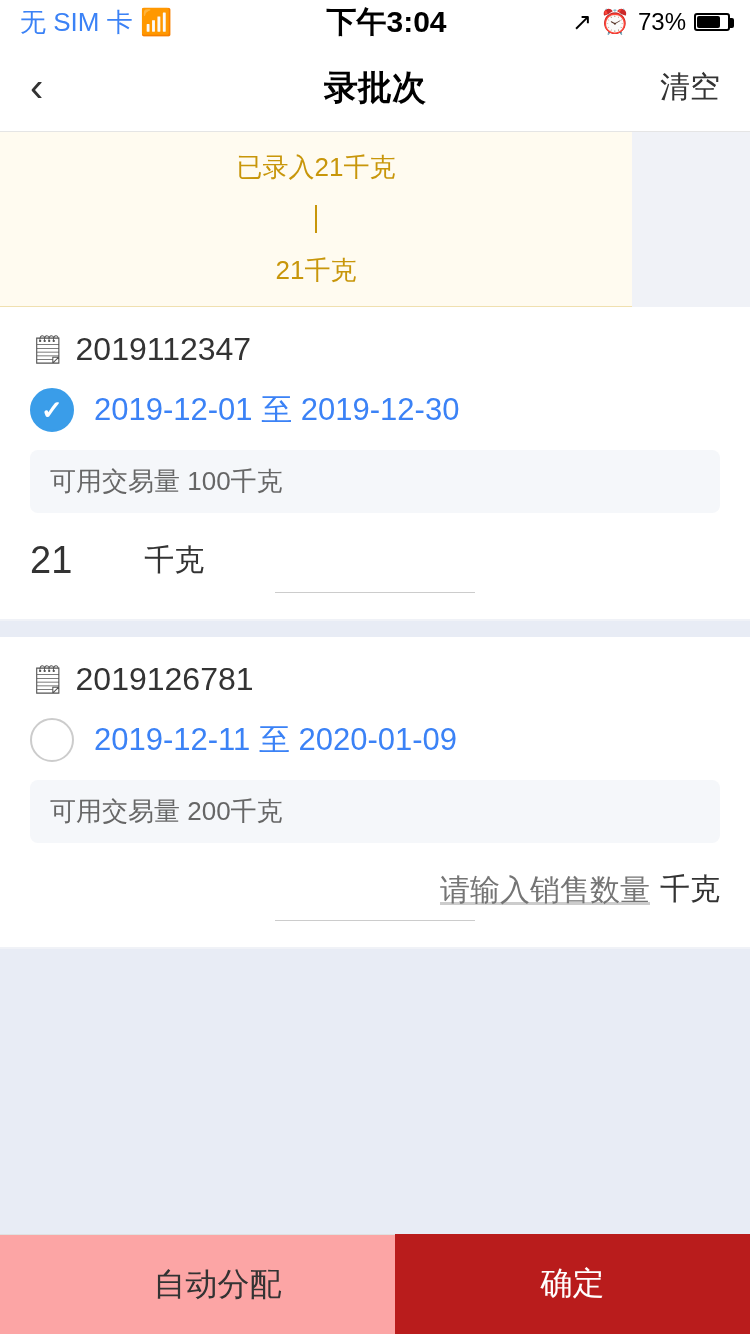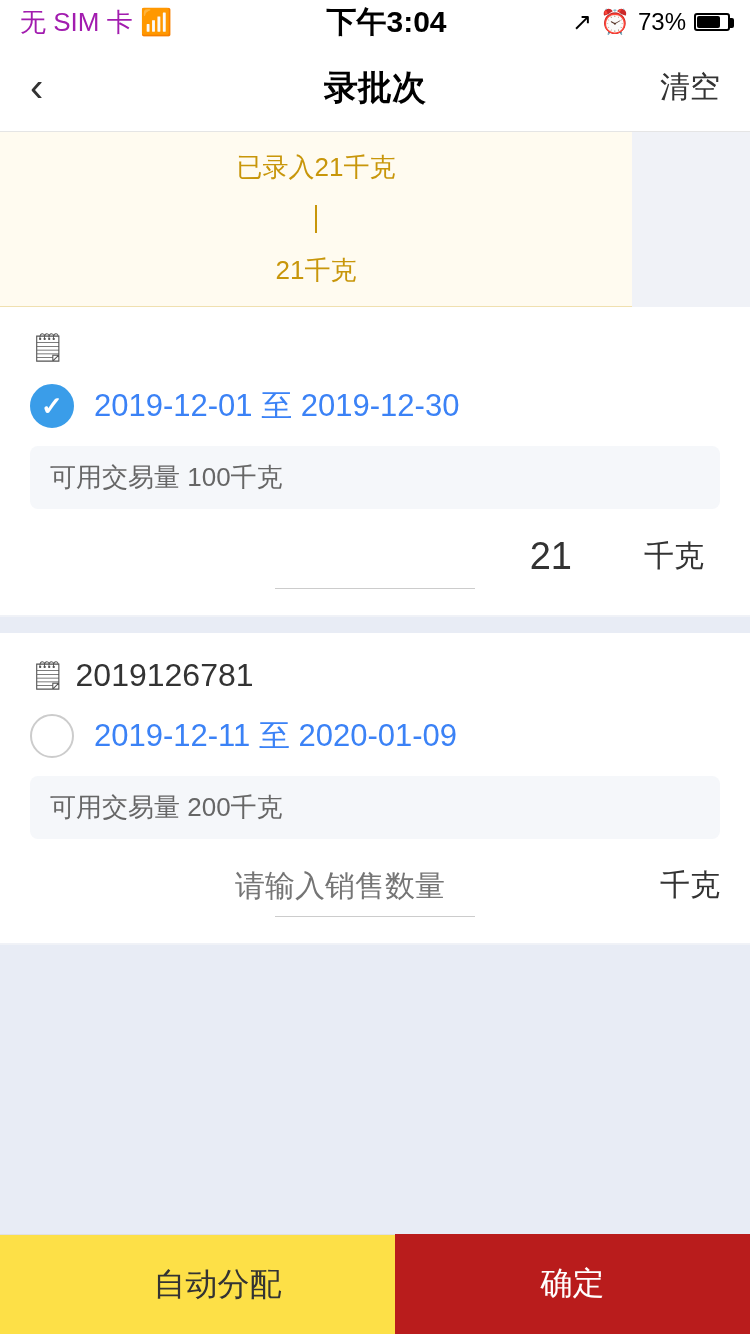--- a/index.html
+++ b/index.html
@@ -21,21 +21,21 @@
       align-items: center;
       justify-content: space-between;
       padding: 0 20px;
       font-size: 28px;
     }
     .status-left {
       display: flex;
       align-items: center;
       gap: 8px;
       font-size: 26px;
-      color: #a21caf;
+      color: #3b82f6;
     }
     .status-center {
       font-size: 30px;
       font-weight: 600;
       color: #000;
       margin-left: 28px;
     }
     .status-right {
       display: flex;
       align-items: center;
@@ -156,22 +156,21 @@
       border-radius: 8px;
       padding: 14px 20px;
       font-size: 26px;
       color: #666;
     }
 
     
     .quantity-row {
       display: flex;
       align-items: center;
-      justify-content: flex-end;
-      padding: 16px 46px 0 30px;
+      padding: 16px 13px 0 30px;
       gap: 26px;
     }
     .quantity-value {
       font-size: 38px;
       color: #333;
       font-weight: 500;
     }
     .quantity-unit {
       font-size: 30px;
       color: #333;
@@ -187,25 +186,26 @@
     .input-row {
       display: flex;
       align-items: center;
       justify-content: flex-end;
       padding: 16px 30px 0 30px;
       gap: 10px;
     }
     .quantity-input {
       font-size: 30px;
       color: #ccc;
-      text-align: center;
+      text-align: right;
       border: none;
       outline: none;
       background: transparent;
       flex: 1;
+      text-decoration: underline;
     }
     .input-unit {
       font-size: 30px;
       color: #333;
     }
     .input-divider {
       width: 200px;
       height: 1px;
       background: #ccc;
       margin: 10px auto 10px auto;
@@ -222,21 +222,21 @@
     
     .bottom-bar {
       position: fixed;
       bottom: 0;
       width: 750px;
       height: 100px;
       display: flex;
     }
     .btn-auto {
       flex: 1;
-      background: #fde047;
+      background: #fca5a5;
       border: none;
       font-size: 32px;
       color: #333;
       cursor: pointer;
       border-top: 1px solid #e0e0e0;
       padding-left: 40px;
     }
     .btn-confirm {
       flex: 1;
       background: #b91c1c;
@@ -301,20 +301,21 @@
 
 <div class="info-banner">
   <span class="info-label">已录入21千克</span>
   <div class="info-divider"></div>
   <span class="info-value">21千克</span>
 </div>
 
 <div class="card-section">
   <div class="card-header">
     <span class="card-icon">🗒</span>
+    <span class="card-id">2019112347</span>
   </div>
   <div class="card-row">
     <div class="radio-circle checked">
       <span class="radio-check">✓</span>
     </div>
     <span class="date-range">2019-12-01 至 2019-12-30</span>
   </div>
   <div class="available-row">可用交易量 100千克</div>
   <div class="quantity-row">
     <span class="quantity-value">21</span>

